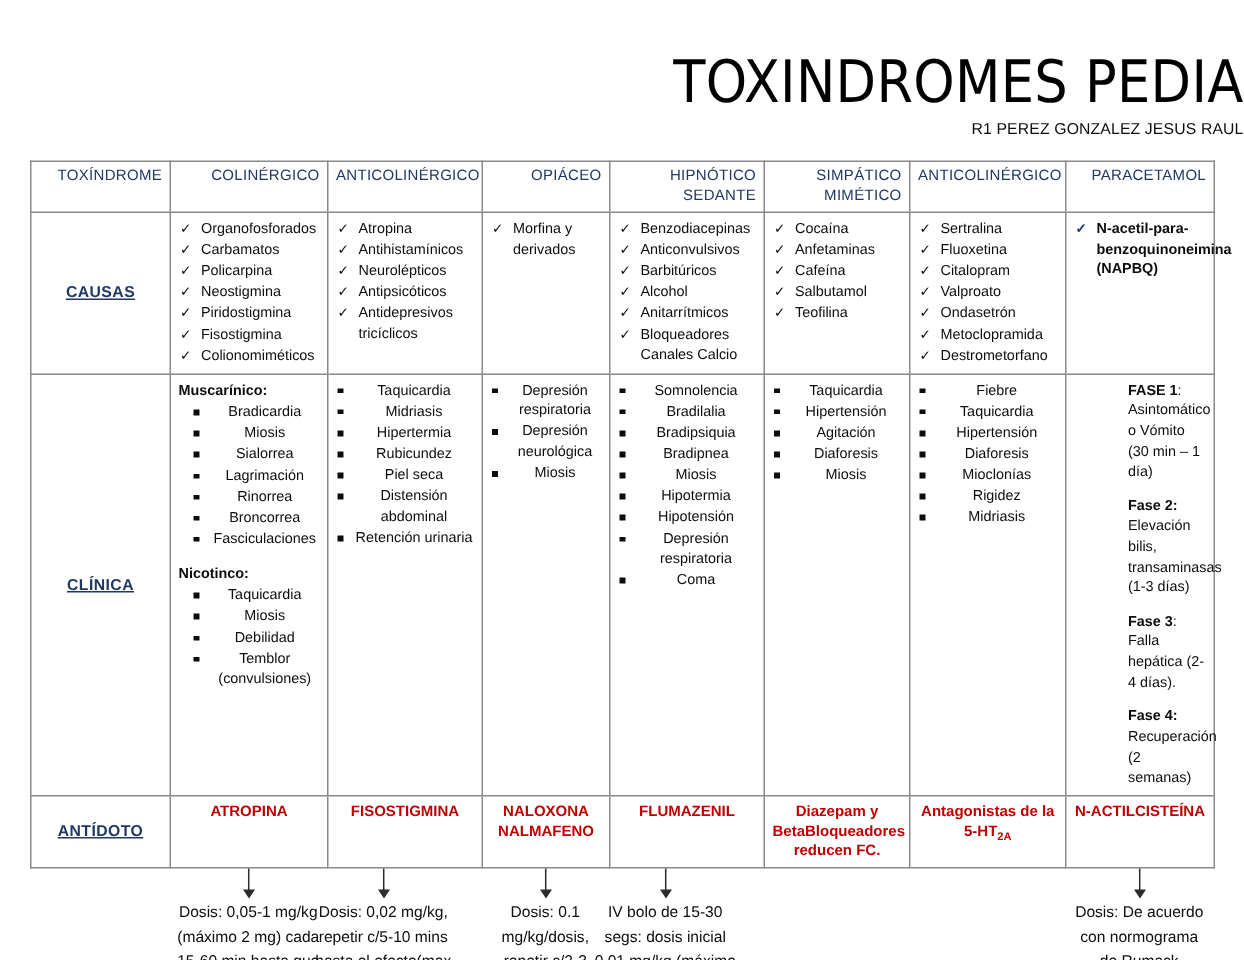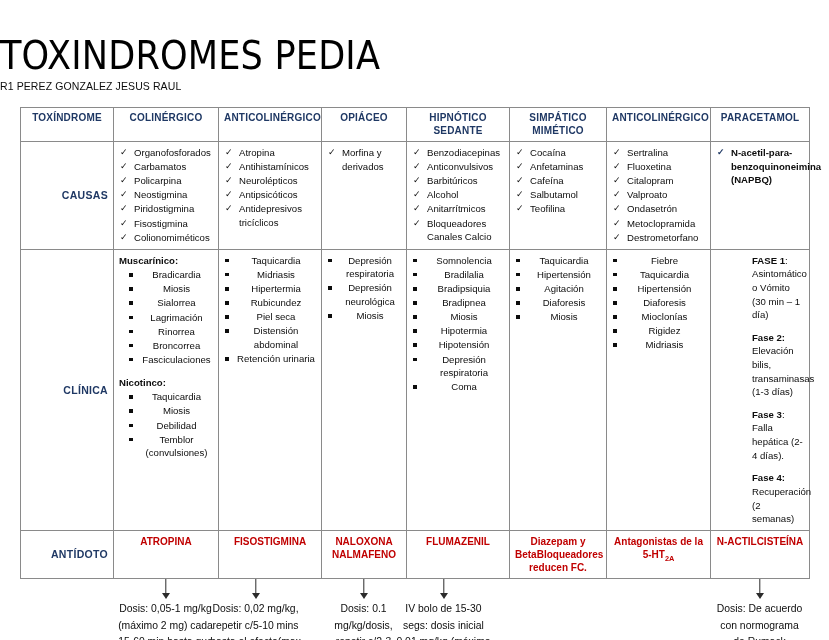--- a/index.html
+++ b/index.html
@@ -5,21 +5,21 @@
   * { box-sizing: border-box; margin: 0; padding: 0; }
   html, body {
     width: 829px; height: 640px;
     background: #ffffff;
     font-family: "Liberation Sans", sans-serif;
     overflow: hidden;
   }
   .page { position: relative; width: 829px; height: 640px; padding: 0; }
 
   
-  .title-block { text-align: left; padding-top: 36px; }
+  .title-block { text-align: right; padding-top: 36px; }
   .main-title {
     font-size: 39px; font-weight: 400; color: #000000;
     letter-spacing: 0.2px; line-height: 1.0;
     font-family: "DejaVu Sans", sans-serif;
     font-stretch: condensed;
   }
   .sub-title {
     font-size: 10.5px; font-weight: 400; color: #0d0d0d;
     margin-top: 5px; letter-spacing: 0.1px;
   }
@@ -28,27 +28,28 @@
   .tbl-wrap { margin: 15px 20px 0 20px; }
   table.main {
     width: 789px; border-collapse: collapse; table-layout: fixed;
   }
   table.main td {
     border: 1px solid #8a8a8a;
     vertical-align: top;
     padding: 4px 5px 4px 5px;
   }
   table.main td.rowlabel {
-    vertical-align: middle; text-align: right;
+    vertical-align: middle; text-align: center;
     color: #1f3864; font-weight: bold; font-size: 10.5px;
     letter-spacing: 0.3px;
+    text-decoration: underline;
   }
   td.hdr {
-    text-align: center; vertical-align: middle;
-    color: #1f3864; font-weight: bold; font-size: 10px;
+    text-align: right; vertical-align: middle;
+    color: #1f3864; font-weight: normal; font-size: 10px;
     padding: 5px 2px; line-height: 1.25; letter-spacing: 0.2px;
   }
   tr.hdr-row td { height: 29px; }
 
   
   col.c0 { width: 93px; }
   col.c1 { width: 105px; }
   col.c2 { width: 103px; }
   col.c3 { width: 85px; }
   col.c4 { width: 103px; }

